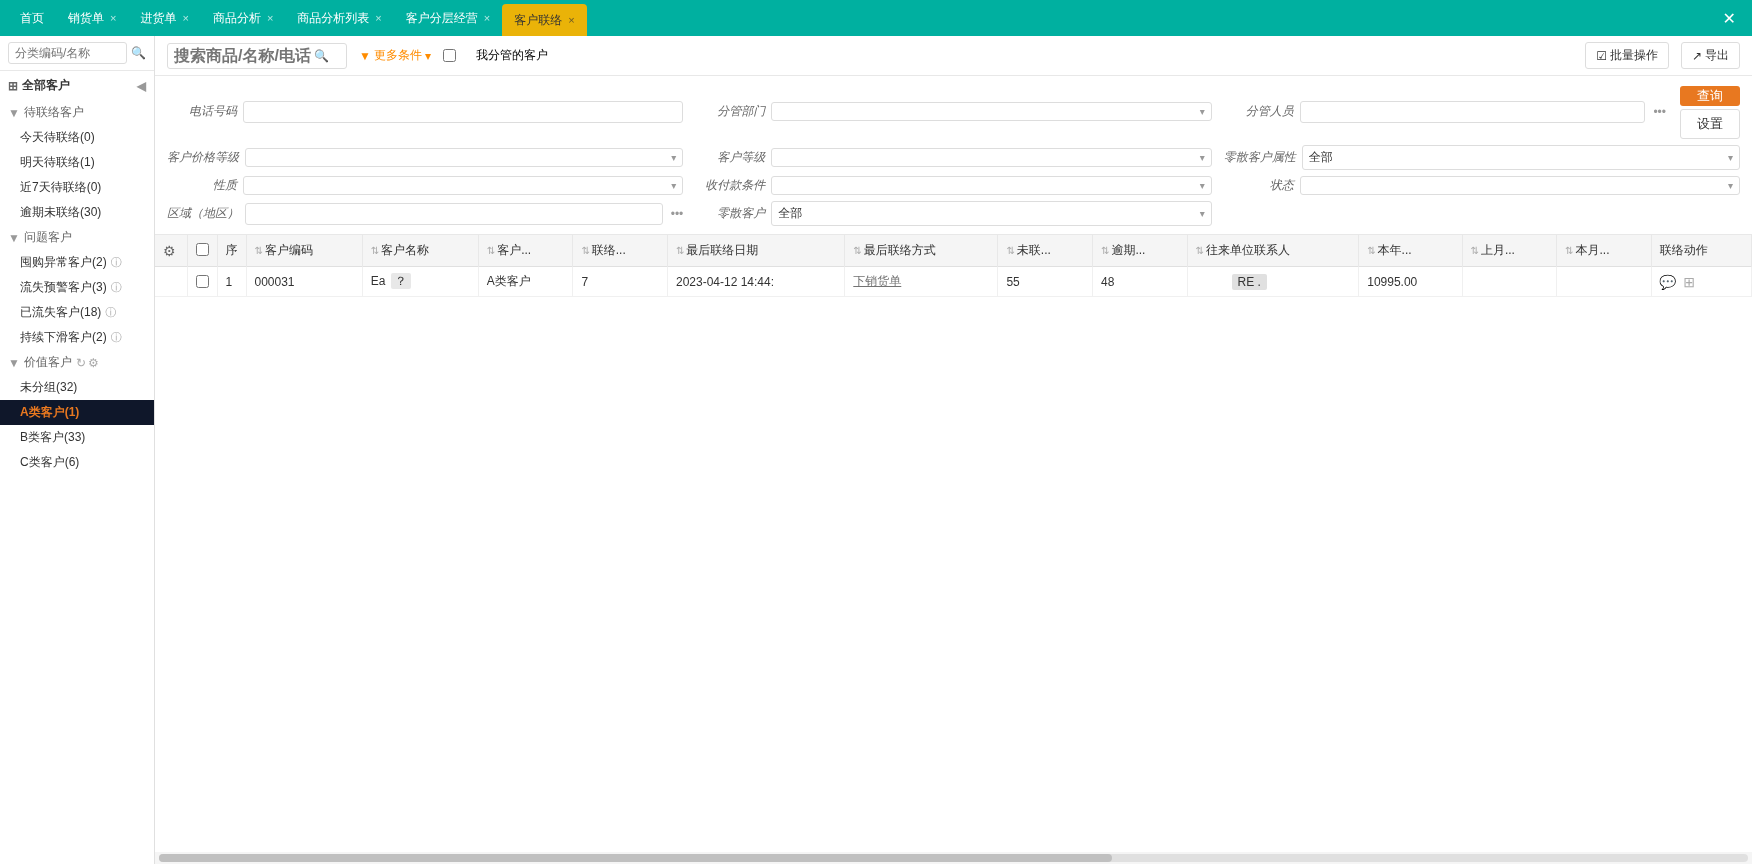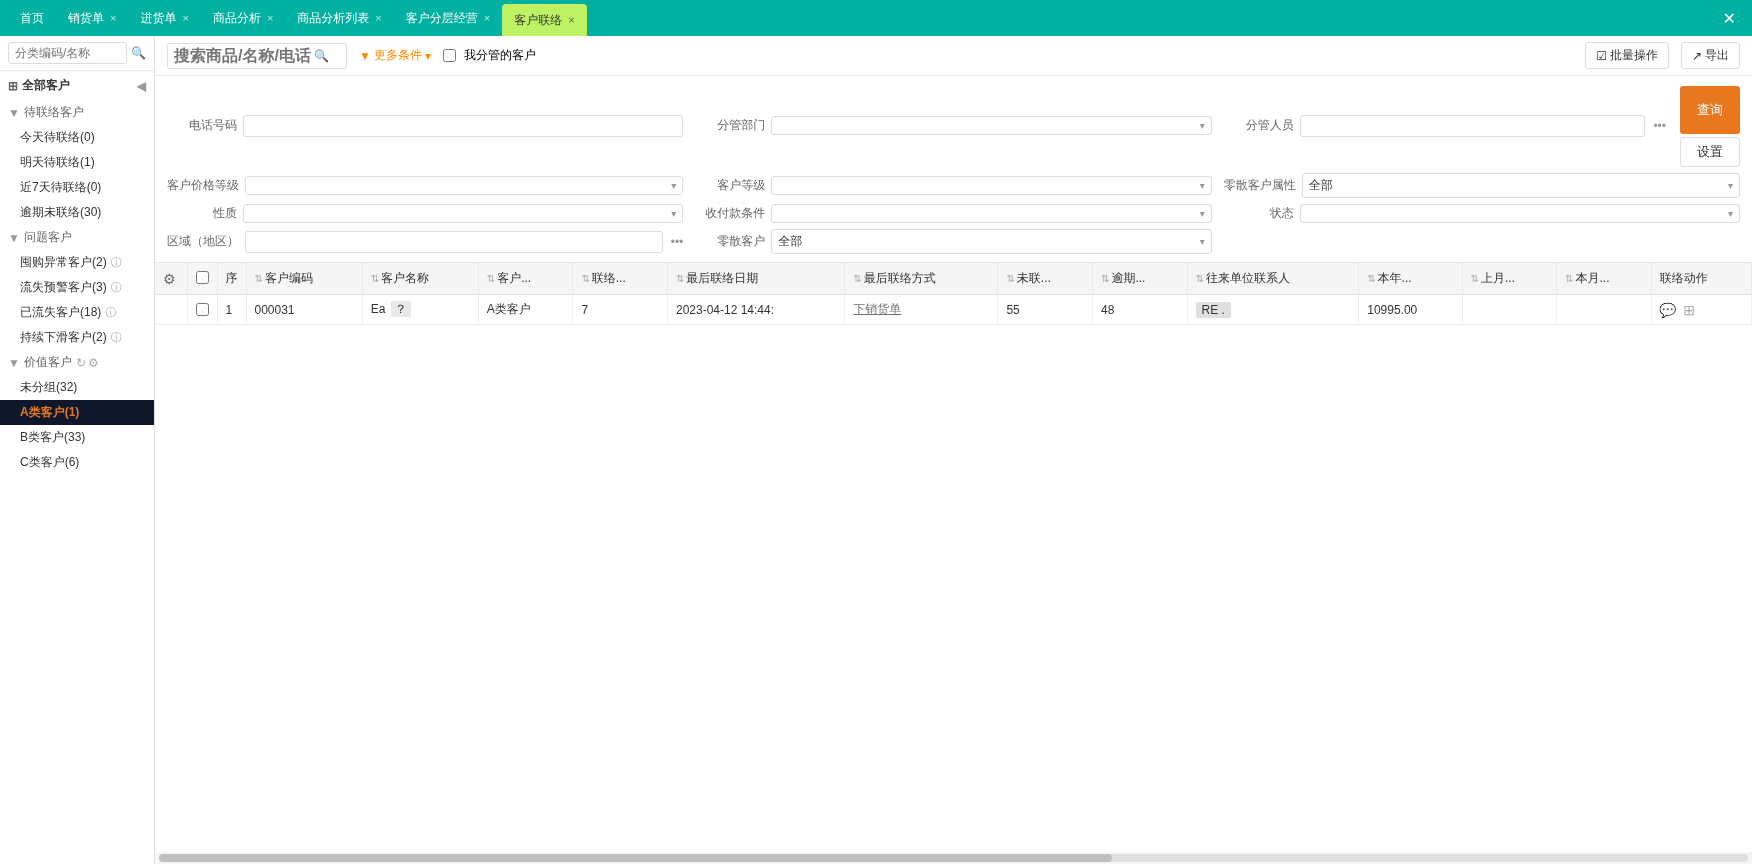--- a/index.html
+++ b/index.html
@@ -17,21 +17,21 @@
       display: flex;
       align-items: center;
       padding: 0 12px;
       height: 36px;
       color: #fff;
       cursor: pointer;
       font-size: 13px;
       white-space: nowrap;
     }
     .nav-item.active {
-      background: #bef264;
+      background: #eab308;
       color: #333;
       border-radius: 4px 4px 0 0;
       margin-top: 4px;
       height: 32px;
     }
     .nav-item .close-x {
       margin-left: 6px;
       font-size: 11px;
       opacity: 0.7;
     }
@@ -147,21 +147,21 @@
       display: flex;
       align-items: center;
       color: #ff8c00;
       cursor: pointer;
       font-size: 12px;
       gap: 3px;
     }
     .filter-checkbox {
       display: flex;
       align-items: center;
-      gap: 8px;
+      gap: 20px;
       cursor: pointer;
     }
     .filter-spacer { flex: 1; }
     .batch-ops-btn, .export-btn {
       display: flex;
       align-items: center;
       gap: 3px;
       padding: 4px 10px;
       border: 1px solid #ddd;
       border-radius: 3px;
@@ -183,20 +183,21 @@
       display: flex;
       align-items: center;
       gap: 6px;
     }
     .filter-label {
       color: #666;
       white-space: nowrap;
       min-width: 70px;
       text-align: right;
       font-size: 12px;
+      font-style: italic;
     }
     .filter-select {
       flex: 1;
       border: 1px solid #ddd;
       border-radius: 3px;
       padding: 3px 6px;
       font-size: 12px;
       color: #333;
       display: flex;
       align-items: center;
@@ -213,21 +214,21 @@
       font-size: 12px;
       color: #333;
       background: #fff;
     }
     .filter-dots { color: #999; cursor: pointer; margin-left: 2px; }
     .btn-query {
       background: #e87820;
       color: #fff;
       border: none;
       border-radius: 3px;
-      padding: 15px 16px;
+      padding: 1px 16px;
       cursor: pointer;
       font-size: 13px;
     }
     .btn-setting {
       background: #fff;
       color: #333;
       border: 1px solid #ddd;
       border-radius: 3px;
       padding: 5px 16px;
       cursor: pointer;
@@ -598,21 +599,21 @@
             </td>
             <td>A类客户</td>
             <td>7</td>
             <td>2023-04-12 14:44:</td>
             <td>
               <span class="link-cell">下销货单</span>
             </td>
             <td>55</td>
             <td>48</td>
             <td>
-              <span style="background:#e0e0e0;padding:1px 6px;border-radius:2px;">RE .</span>
+              <span style="background:#e0e0e0;padding:1px 6px;border-radius:2px;margin-left:36px;">RE .</span>
             </td>
             <td>10995.00</td>
             <td></td>
             <td></td>
             <td>
               <div class="action-icons">
                 <span class="action-icon">💬</span>
                 <span class="action-icon">⊞</span>
               </div>
             </td>

